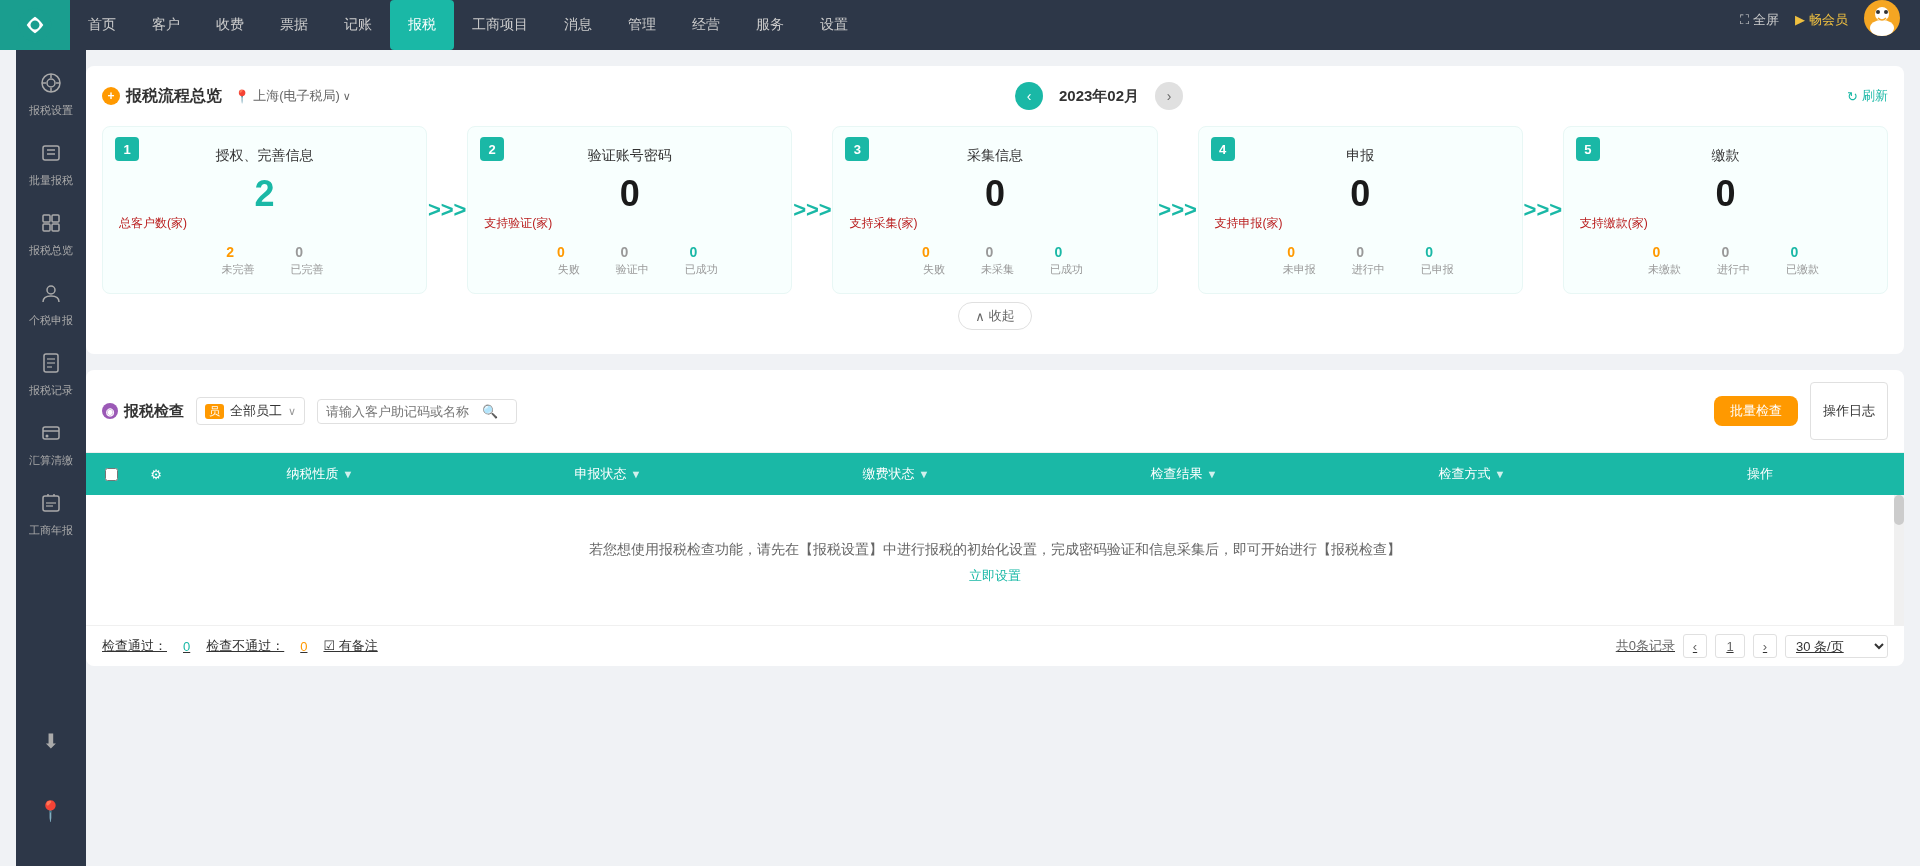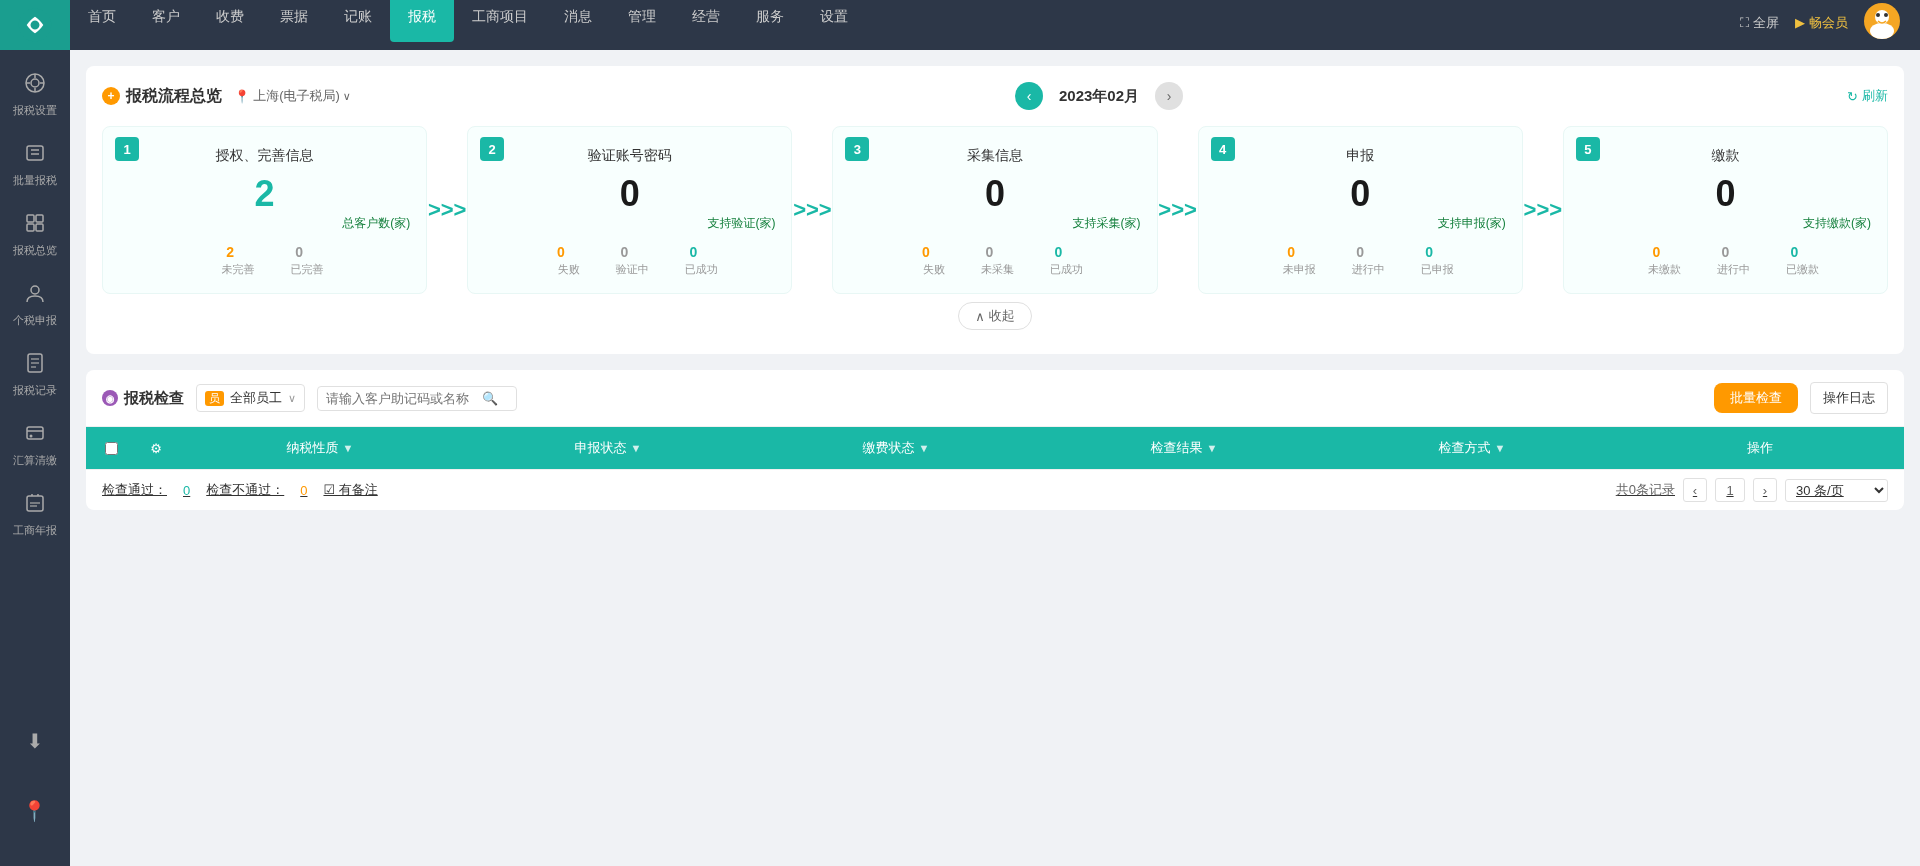--- a/index.html
+++ b/index.html
@@ -1,30 +1,30 @@
 <!DOCTYPE html>
 <html><head>
   <meta charset="utf-8">
   <style>
     * { margin: 0; padding: 0; box-sizing: border-box; }
     body { font-family: 'Microsoft YaHei', Arial, sans-serif; font-size: 13px; background: #f0f2f5; color: #333; width: 1920px; height: 866px; overflow: hidden; }
 
     
-    .top-nav { height: 50px; background: #2d3748; display: flex; align-items: flex-end; padding: 0 0 8px 70px; position: fixed; top: 0; left: 0; right: 0; z-index: 100; }
+    .top-nav { height: 50px; background: #2d3748; display: flex; align-items: flex-start; padding: 0 0 8px 70px; position: fixed; top: 0; left: 0; right: 0; z-index: 100; }
     .top-nav-logo { position: fixed; top: 0; left: 0; width: 70px; height: 50px; background: #1a9e8f; display: flex; align-items: center; justify-content: center; }
     .top-nav-logo svg { width: 36px; height: 36px; }
     .top-nav-items { display: flex; align-items: center; gap: 0; }
     .nav-item { color: #ccc; padding: 0 18px; height: 50px; display: flex; align-items: center; cursor: pointer; font-size: 14px; }
     .nav-item.active { background: #1ab8a6; color: #fff; border-radius: 4px; }
     .top-nav-right { margin-left: auto; display: flex; align-items: center; gap: 16px; padding-right: 20px; }
     .nav-right-btn { color: #ccc; font-size: 13px; cursor: pointer; display: flex; align-items: center; gap: 4px; }
     .vip-btn { color: #f0c040; font-size: 13px; cursor: pointer; display: flex; align-items: center; gap: 4px; }
 
     
-    .sidebar { position: fixed; top: 50px; left: 0; width: 70px; height: calc(100vh - 50px); background: #2d3748; display: flex; flex-direction: column; align-items: center; padding-top: 10px; z-index: 99; }
+    .sidebar { position: fixed; top: 50px; left: 16px; width: 70px; height: calc(100vh - 50px); background: #2d3748; display: flex; flex-direction: column; align-items: center; padding-top: 10px; z-index: 99; }
     .sidebar-item { width: 70px; height: 70px; display: flex; flex-direction: column; align-items: center; justify-content: center; cursor: pointer; color: #aaa; gap: 4px; }
     .sidebar-item .s-icon { font-size: 22px; }
     .sidebar-item .s-label { font-size: 11px; text-align: center; line-height: 1.2; }
     .sidebar-bottom { margin-top: auto; padding-bottom: 20px; }
 
     
     .main { margin-top: 50px; margin-left: 70px; padding: 16px; height: calc(100vh - 50px); overflow-y: auto; }
 
     
     .overview-card { background: #fff; border-radius: 8px; padding: 16px; margin-bottom: 16px; }
@@ -37,21 +37,21 @@
     .month-nav-btn.active { background: #1ab8a6; color: #fff; }
     .month-text { font-size: 15px; font-weight: bold; color: #333; }
     .refresh-btn { color: #1ab8a6; cursor: pointer; font-size: 13px; display: flex; align-items: center; gap: 4px; margin-left: auto; }
 
     .steps-row { display: flex; align-items: stretch; gap: 0; }
     .step-card { flex: 1; background: #f8fffe; border: 1px solid #e8f7f5; border-radius: 8px; padding: 16px; position: relative; }
     .step-arrow { display: flex; align-items: center; justify-content: center; width: 40px; flex-shrink: 0; color: #1ab8a6; font-size: 20px; }
     .step-num { position: absolute; top: 10px; left: 12px; width: 24px; height: 24px; background: #1ab8a6; border-radius: 4px; color: #fff; font-size: 13px; display: flex; align-items: center; justify-content: center; font-weight: bold; }
     .step-title { font-size: 14px; font-weight: normal; color: #333; text-align: center; margin-bottom: 8px; margin-top: 4px; }
     .step-big-num { font-size: 36px; font-weight: bold; color: #1ab8a6; text-align: center; display: block; }
-    .step-sub { font-size: 12px; color: #15803d; text-align: right; margin-bottom: 12px; }
+    .step-sub { font-size: 12px; color: #b91c1c; text-align: left; margin-bottom: 12px; }
     .step-stats { display: flex; justify-content: center; gap: 20px; margin-top: 4px; }
     .stat-item { display: flex; flex-direction: column; align-items: center; gap: 2px; }
     .stat-val { font-size: 14px; font-weight: bold; }
     .stat-val.orange { color: #f90; }
     .stat-val.gray { color: #999; }
     .stat-val.green { color: #1ab8a6; }
     .stat-label { font-size: 11px; color: #999; margin-left: 16px; }
 
     
     .collapse-row { display: flex; justify-content: center; padding: 8px 0; }
@@ -61,21 +61,21 @@
     .tax-check-card { background: #fff; border-radius: 8px; padding: 0; overflow: hidden; }
     .tax-check-header { display: flex; align-items: center; gap: 12px; padding: 12px 16px; border-bottom: 1px solid #f0f0f0; }
     .section-title { font-size: 15px; font-weight: bold; color: #333; display: flex; align-items: center; gap: 6px; }
     .purple-circle { width: 16px; height: 16px; border-radius: 50%; background: #9b59b6; display: inline-flex; align-items: center; justify-content: center; color: #fff; font-size: 10px; }
     .employee-select { border: 1px solid #e0e0e0; border-radius: 4px; padding: 4px 8px; font-size: 13px; display: flex; align-items: center; gap: 6px; cursor: pointer; background: #fff; color: #333; }
     .employee-select .tag { background: #ff9900; color: #fff; border-radius: 3px; padding: 0 4px; font-size: 11px; }
     .search-box { border: 1px solid #e0e0e0; border-radius: 4px; padding: 4px 8px; font-size: 13px; display: flex; align-items: center; gap: 6px; width: 200px; }
     .search-box input { border: none; outline: none; font-size: 13px; color: #999; width: 150px; }
     .search-icon { color: #999; cursor: pointer; }
     .batch-check-btn { background: #f90; color: #fff; border: none; border-radius: 8px; padding: 6px 16px; font-size: 13px; cursor: pointer; margin-left: auto; }
-    .op-log-btn { border: 1px solid #e0e0e0; background: #fff; border-radius: 4px; padding: 6px 12px; font-size: 13px; cursor: pointer; color: #333; }
+    .op-log-btn { border: 1px solid #e0e0e0; background: #fff; border-radius: 4px; padding: 19px 12px; font-size: 13px; cursor: pointer; color: #333; }
 
     
     .table-header { display: flex; align-items: center; background: #1ab8a6; color: #fff; font-size: 13px; height: 42px; }
     .th-checkbox { width: 50px; display: flex; align-items: center; justify-content: center; flex-shrink: 0; }
     .th-gear { width: 40px; display: flex; align-items: center; justify-content: center; flex-shrink: 0; }
     .th-cell { flex: 1; display: flex; align-items: center; justify-content: center; gap: 4px; }
     .th-cell.name { flex: 2; }
     .filter-icon { font-size: 11px; opacity: 0.8; }
     .table-body { min-height: 120px; display: flex; align-items: center; justify-content: center; }
     .empty-msg { color: #666; font-size: 14px; line-height: 2; text-align: center; }
@@ -428,20 +428,29 @@
       </div>
       <div class="th-cell">
         <span>检查方式</span>
         <span class="filter-icon">▼</span>
       </div>
       <div class="th-cell">
         <span>操作</span>
       </div>
     </div>
 
+    <div class="table-body scrollbar-area" style="height:130px;position:relative;">
+      <div style="display:flex;flex-direction:column;align-items:center;justify-content:center;height:100%;width:100%;">
+        <div class="empty-msg">若您想使用报税检查功能，请先在【报税设置】中进行报税的初始化设置，完成密码验证和信息采集后，即可开始进行【报税检查】</div>
+        <a class="setup-link">立即设置</a>
+      </div>
+      <div class="fake-scrollbar">
+        <div class="fake-scrollbar-thumb"></div>
+      </div>
+    </div>
 
     <div class="table-footer">
       <span>检查通过：</span>
       <span class="footer-link">0</span>
       <span>检查不通过：</span>
       <span class="footer-link orange">0</span>
       <span>☑ 有备注</span>
       <div class="footer-right">
         <span>共0条记录</span>
         <div class="page-btn">‹</div>

